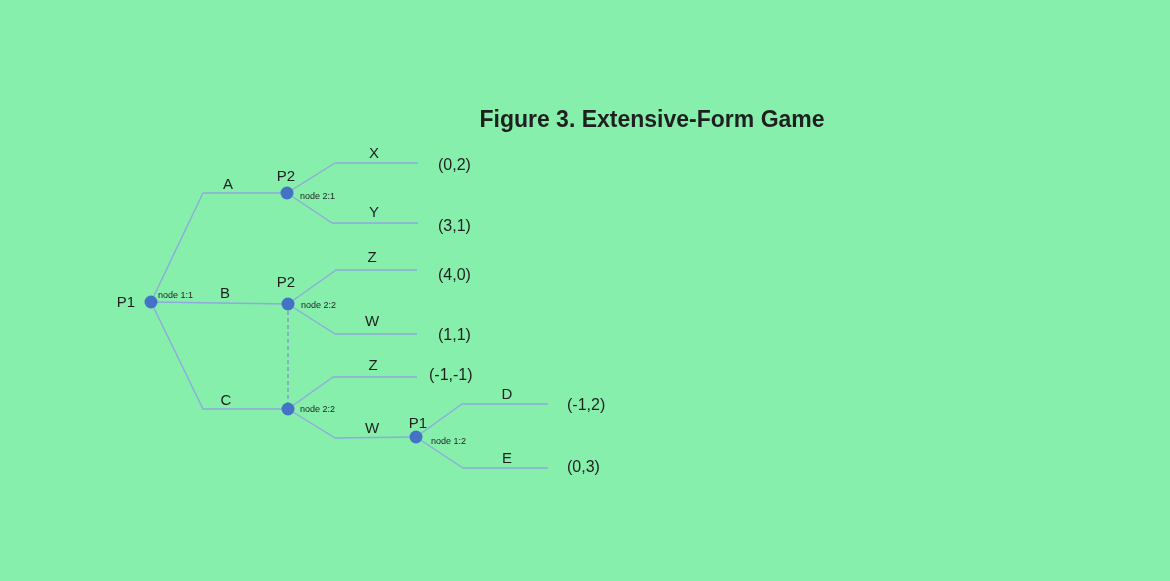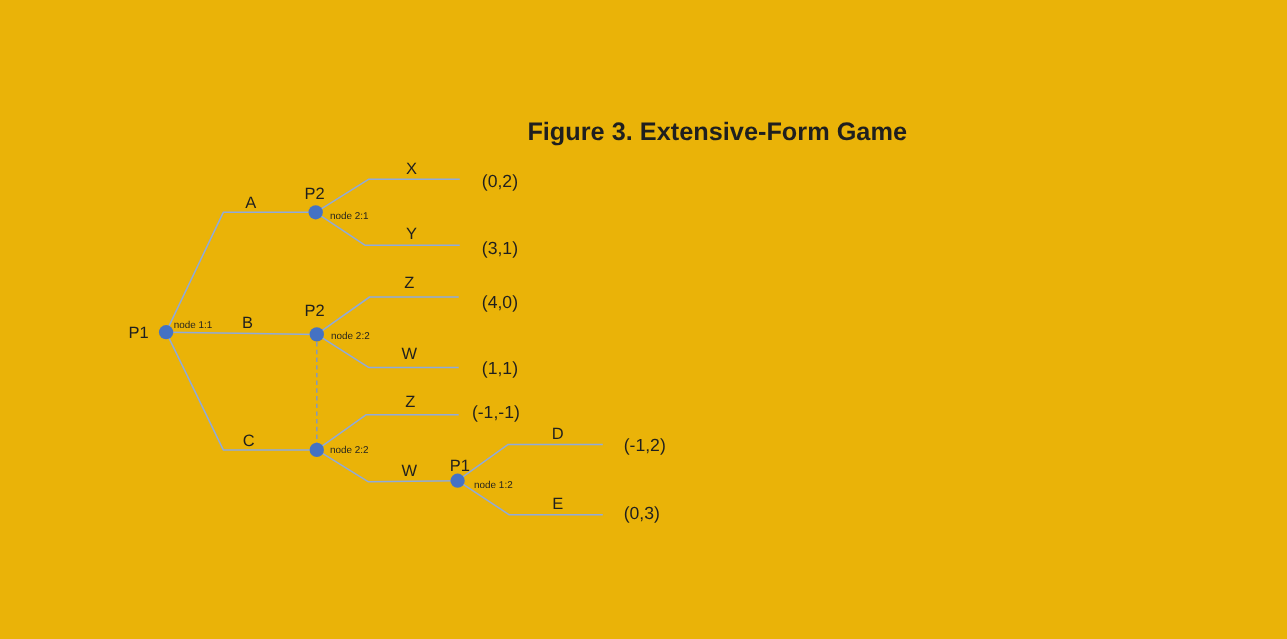--- a/index.html
+++ b/index.html
@@ -4,21 +4,21 @@
 <style>
   html, body {
     margin: 0; padding: 0;
     background: #ffffff;
     font-family: "Liberation Sans", sans-serif;
   }
   .canvas {
     position: relative;
     width: 1170px;
     height: 581px;
-    background: #eab308;
+    background: #86efac;
     overflow: hidden;
   }
   svg { display: block; }
   svg text {
     font-family: "Liberation Sans", sans-serif;
     fill: #1f1f1f;
   }
   .title-text   { font-size: 23px; font-weight: bold; }
   .player-label { font-size: 15px; }
   .edge-label   { font-size: 15px; }

